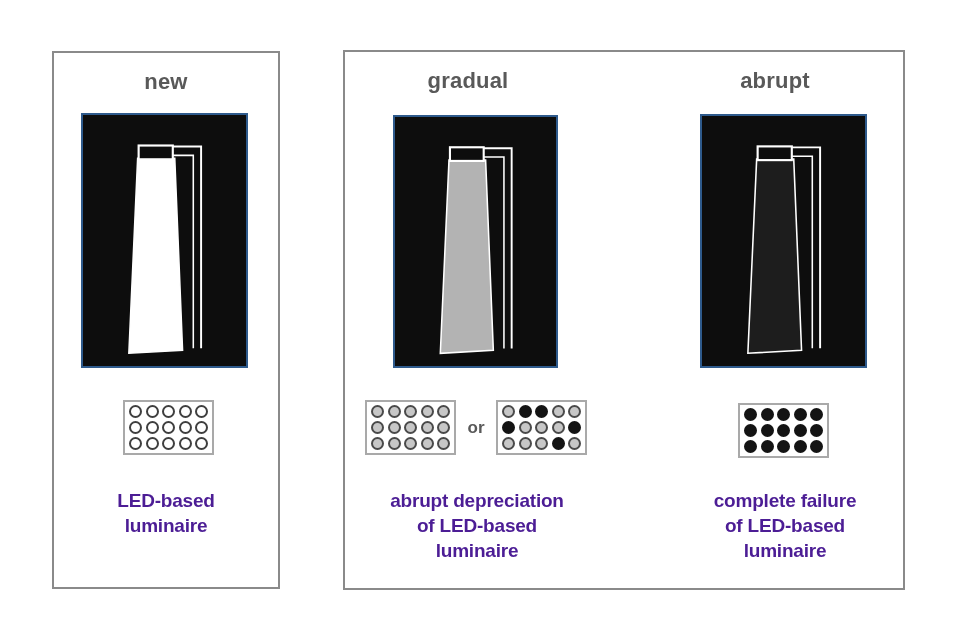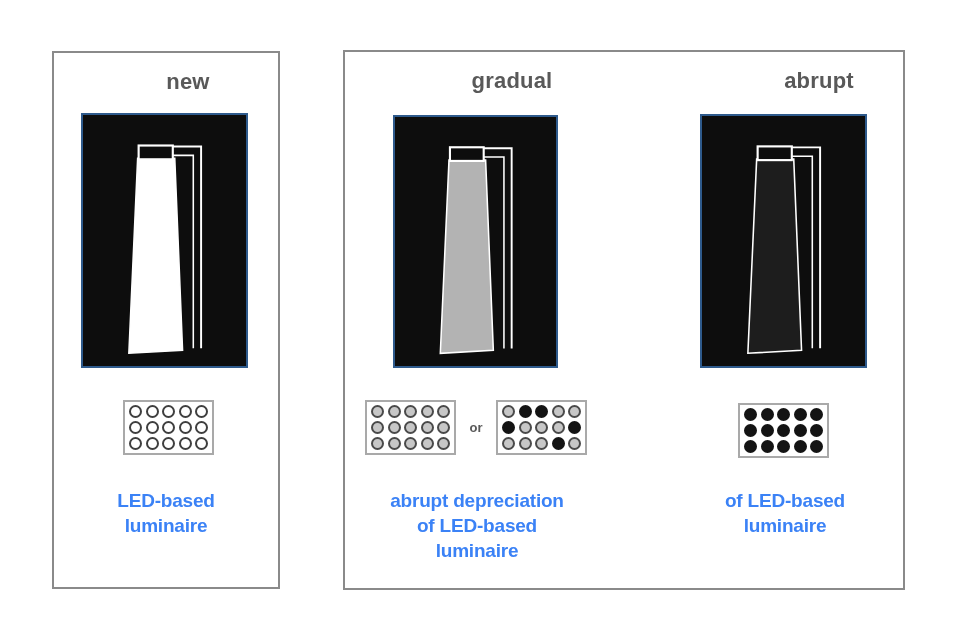--- a/index.html
+++ b/index.html
@@ -19,21 +19,20 @@
   .panel-left{left:52px;top:51px;width:228px;height:538px;}
   .panel-right{left:343px;top:50px;width:562px;height:540px;}
   .title{
     position:absolute;
     margin:0;
     font-size:22px;
     font-weight:bold;
     color:#595959;
     text-align:center;
     letter-spacing:.2px;
-    padding-left:44px;
   }
   .lum-image{
     position:absolute;
     box-sizing:border-box;
     background:#0d0d0d;
     border:2px solid #2e5a8c;
   }
   .lum-image svg{display:block;width:100%;height:100%;}
   .led-grid{
     position:absolute;
@@ -51,31 +50,31 @@
   .grids-row{
     position:absolute;
     display:flex;
     align-items:flex-start;
   }
   .grids-row .led-grid{position:static;}
   .or-label{
     width:40px;
     line-height:55px;
     text-align:center;
-    font-size:13px;
+    font-size:17px;
     font-weight:bold;
     color:#595959;
   }
   .caption{
     position:absolute;
     text-align:center;
     font-size:19px;
     line-height:25px;
     font-weight:bold;
-    color:#3b82f6;
+    color:#4c1d95;
     letter-spacing:-0.2px;
   }
   .caption span{display:block;}
 </style>
 </head>
 <body>
 
 <div class="canvas">
 
   <section class="panel panel-left">
@@ -193,18 +192,19 @@
         <span class="led led-b"></span>
       </div>
 
     <div class="caption" style="left:0;width:264px;top:436px;">
       <span>abrupt depreciation</span>
       <span>of LED-based</span>
       <span>luminaire</span>
     </div>
 
     <div class="caption" style="left:308px;width:264px;top:436px;">
+      <span>complete failure</span>
       <span>of LED-based</span>
       <span>luminaire</span>
     </div>
 
   </section>
 </div>
 
 </body></html>

